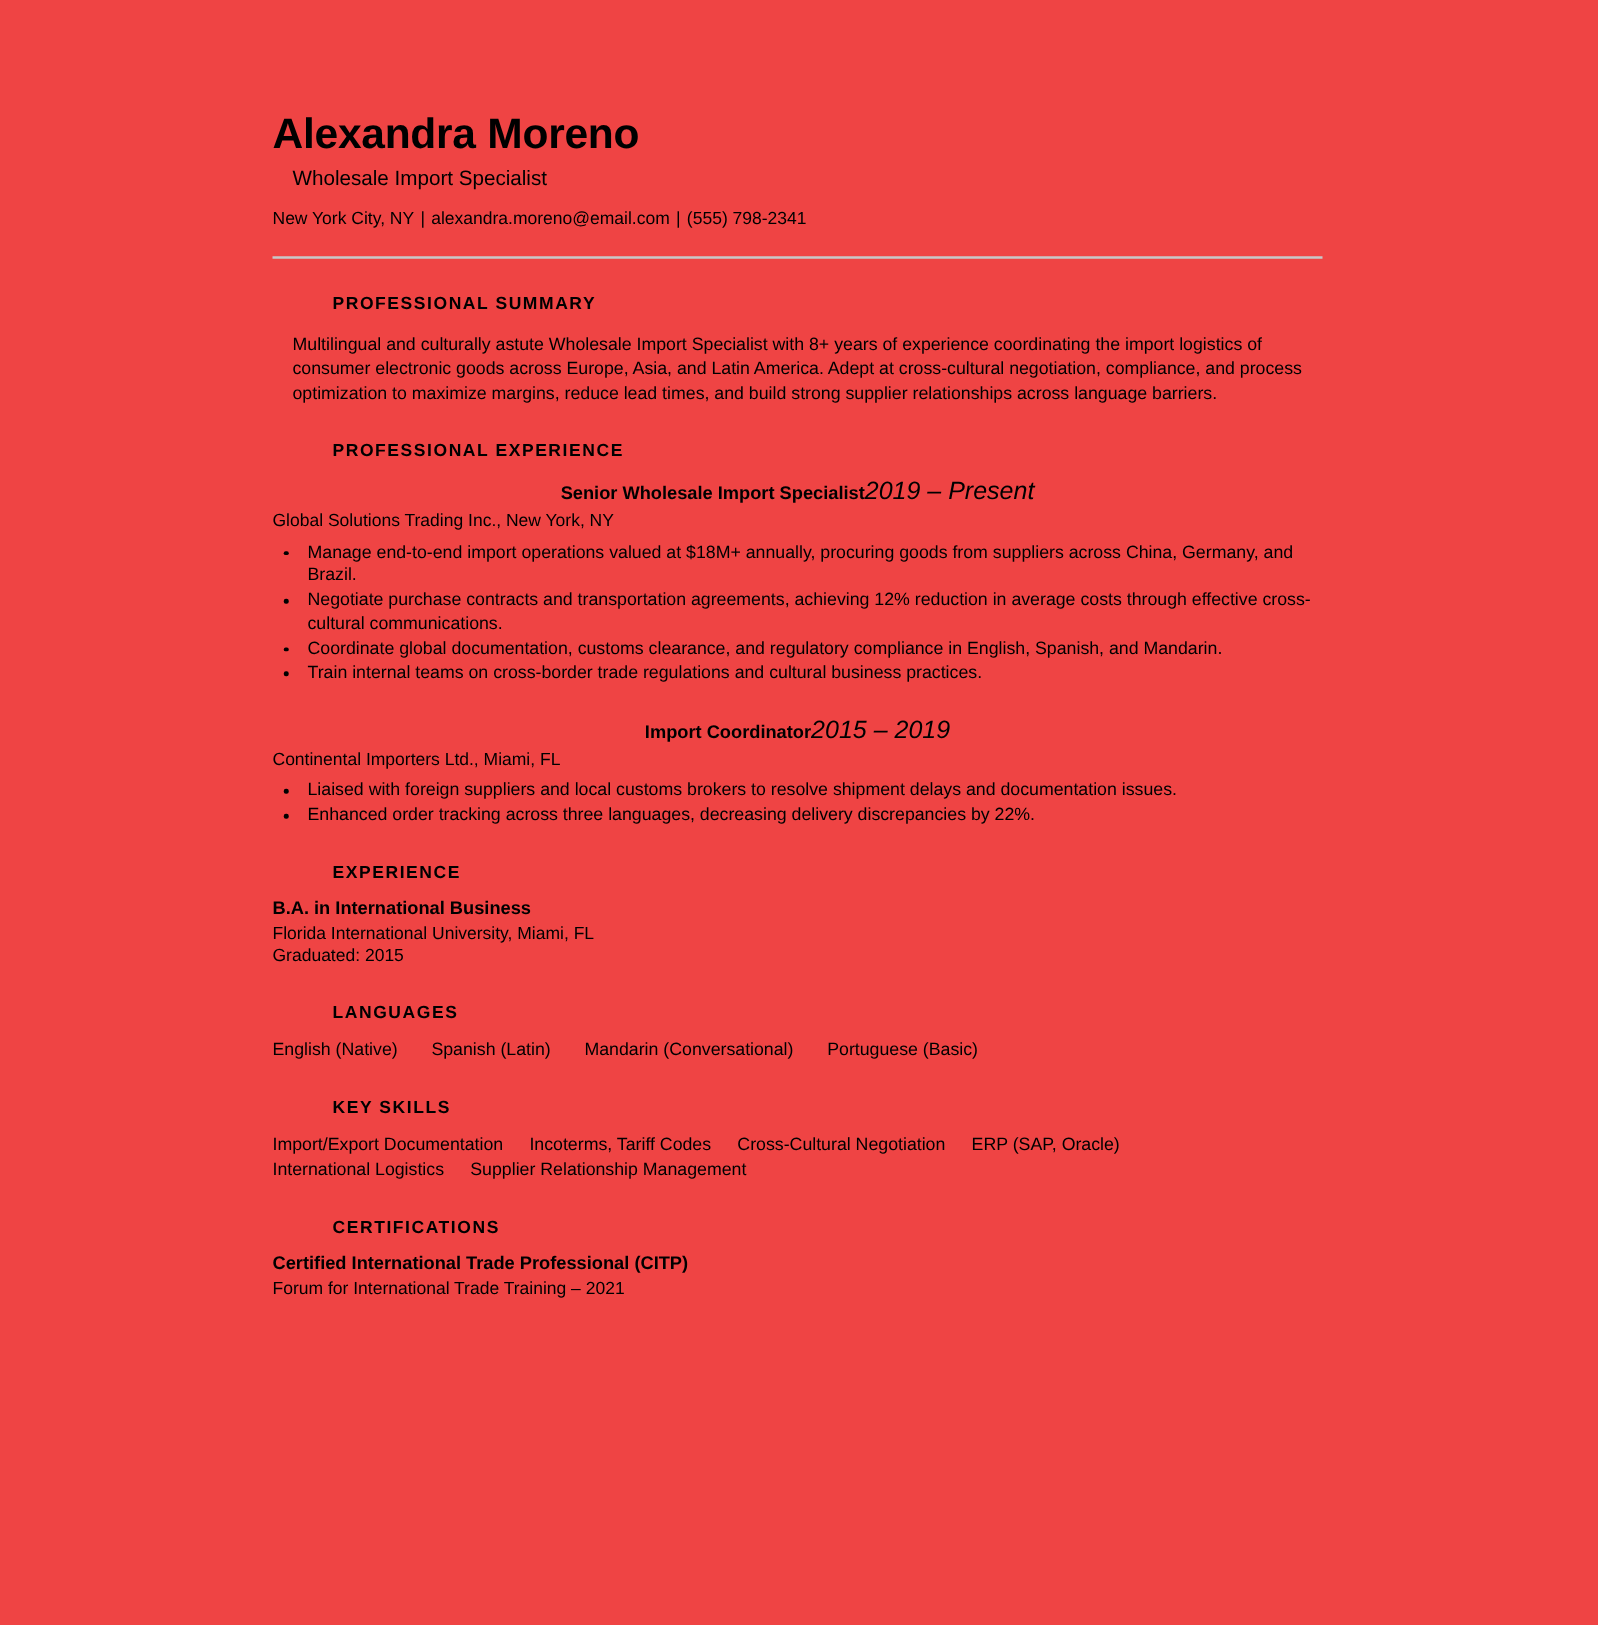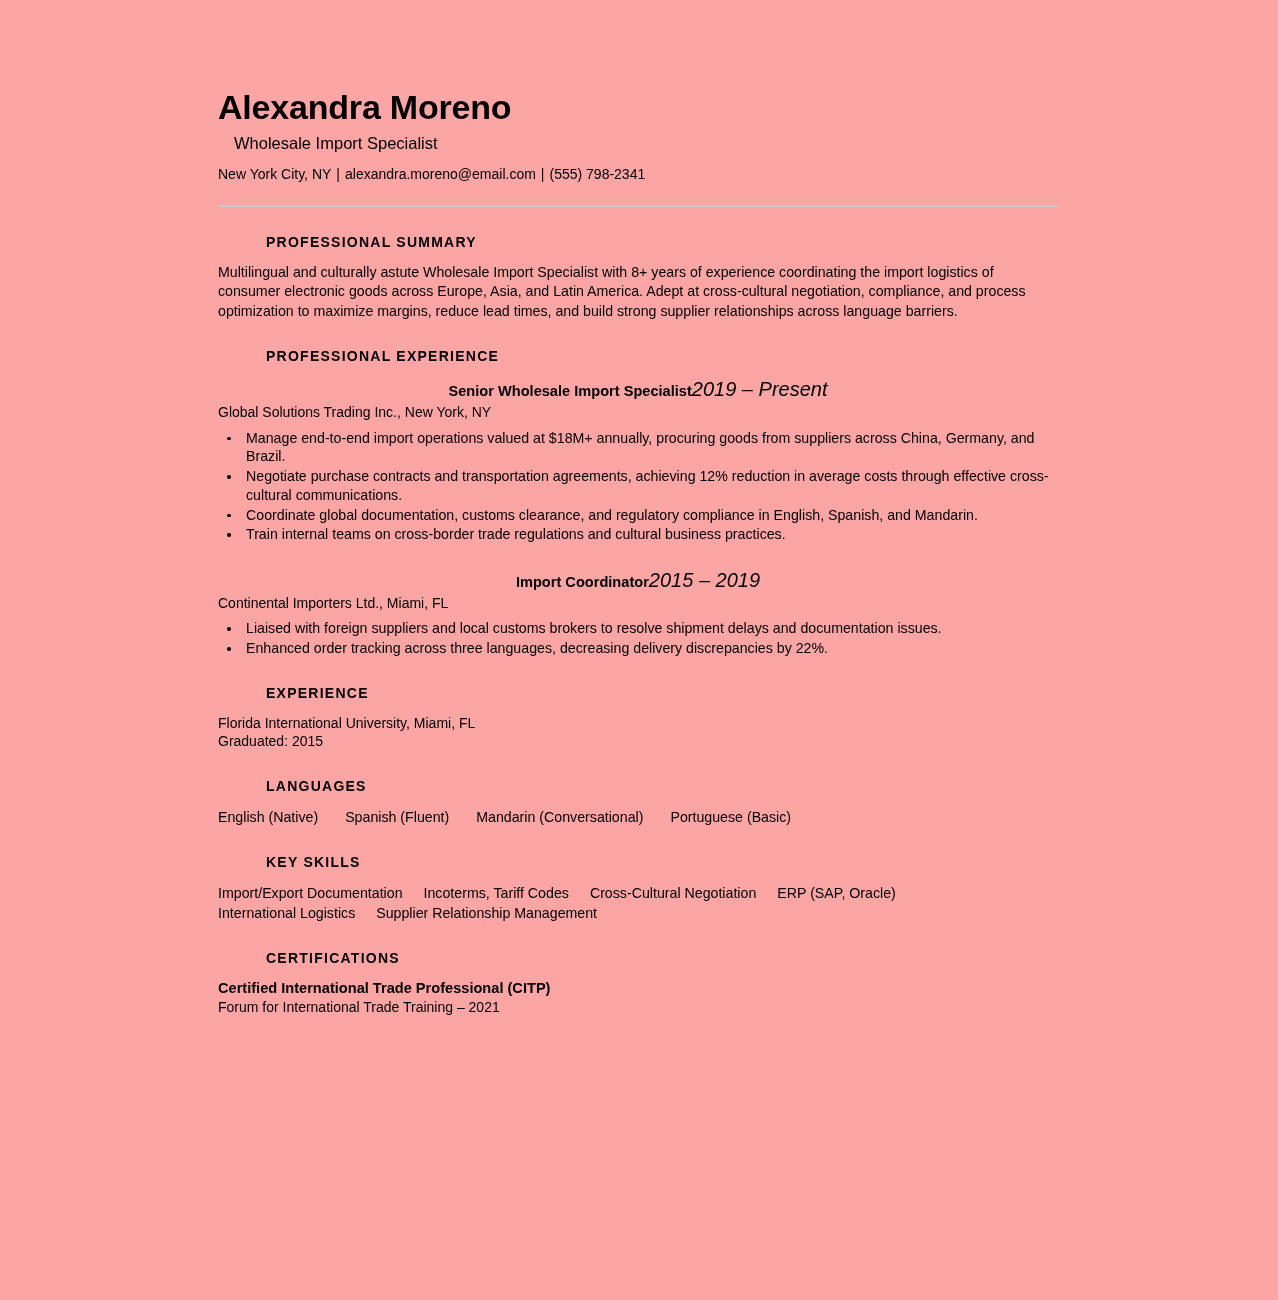--- a/index.html
+++ b/index.html
@@ -12,21 +12,21 @@
     min-height: 1300px;
     font-family: "Liberation Sans", sans-serif;
     color: #000000;
     -webkit-font-smoothing: antialiased;
   }
   .page {
     width: 1278px;
     min-height: 1300px;
     box-sizing: border-box;
     padding: 88px 220px 0 218px;
-    background: #fca5a5;
+    background: #ef4444;
   }
   .sheet {
     width: 840px;
   }
 
   
   .name {
     font-size: 34px;
     font-weight: bold;
     line-height: 1.12;
@@ -63,21 +63,21 @@
     font-weight: bold;
     letter-spacing: 1.25px;
     margin: 0 0 12px 0;
     line-height: 1.2;
     padding-left: 48px;
   }
 
   .summary-text {
     font-size: 14.2px;
     line-height: 1.35;
-    margin: 0;
+    margin: 16px;
     max-width: 830px;
   }
 
   
   .job {
     margin-bottom: 4px;
   }
   .job + .job {
     margin-top: 23px;
   }
@@ -209,28 +209,29 @@
         <div class="job-company">Continental Importers Ltd., Miami, FL</div>
         <ul class="bullets">
           <li>Liaised with foreign suppliers and local customs brokers to resolve shipment delays and documentation issues.</li>
           <li>Enhanced order tracking across three languages, decreasing delivery discrepancies by 22%.</li>
         </ul>
       </div>
     </section>
 
     <section class="section">
       <h2 class="section-title">EXPERIENCE</h2>
+      <div class="edu-degree">B.A. in International Business</div>
       <div class="edu-line">Florida International University, Miami, FL</div>
       <div class="edu-line">Graduated: 2015</div>
     </section>
 
     <section class="section">
       <h2 class="section-title">LANGUAGES</h2>
       <div class="inline-row languages-row">
-        <span class="chip">English (Native)</span><span class="chip">Spanish (Fluent)</span><span class="chip">Mandarin (Conversational)</span><span class="chip">Portuguese (Basic)</span>
+        <span class="chip">English (Native)</span><span class="chip">Spanish (Latin)</span><span class="chip">Mandarin (Conversational)</span><span class="chip">Portuguese (Basic)</span>
       </div>
     </section>
 
     <section class="section">
       <h2 class="section-title">KEY SKILLS</h2>
       <div class="inline-row skills-row">
         <span class="chip">Import/Export Documentation</span><span class="chip">Incoterms, Tariff Codes</span><span class="chip">Cross-Cultural Negotiation</span><span class="chip">ERP (SAP, Oracle)</span><span class="chip">International Logistics</span><span class="chip">Supplier Relationship Management</span>
       </div>
     </section>
 

